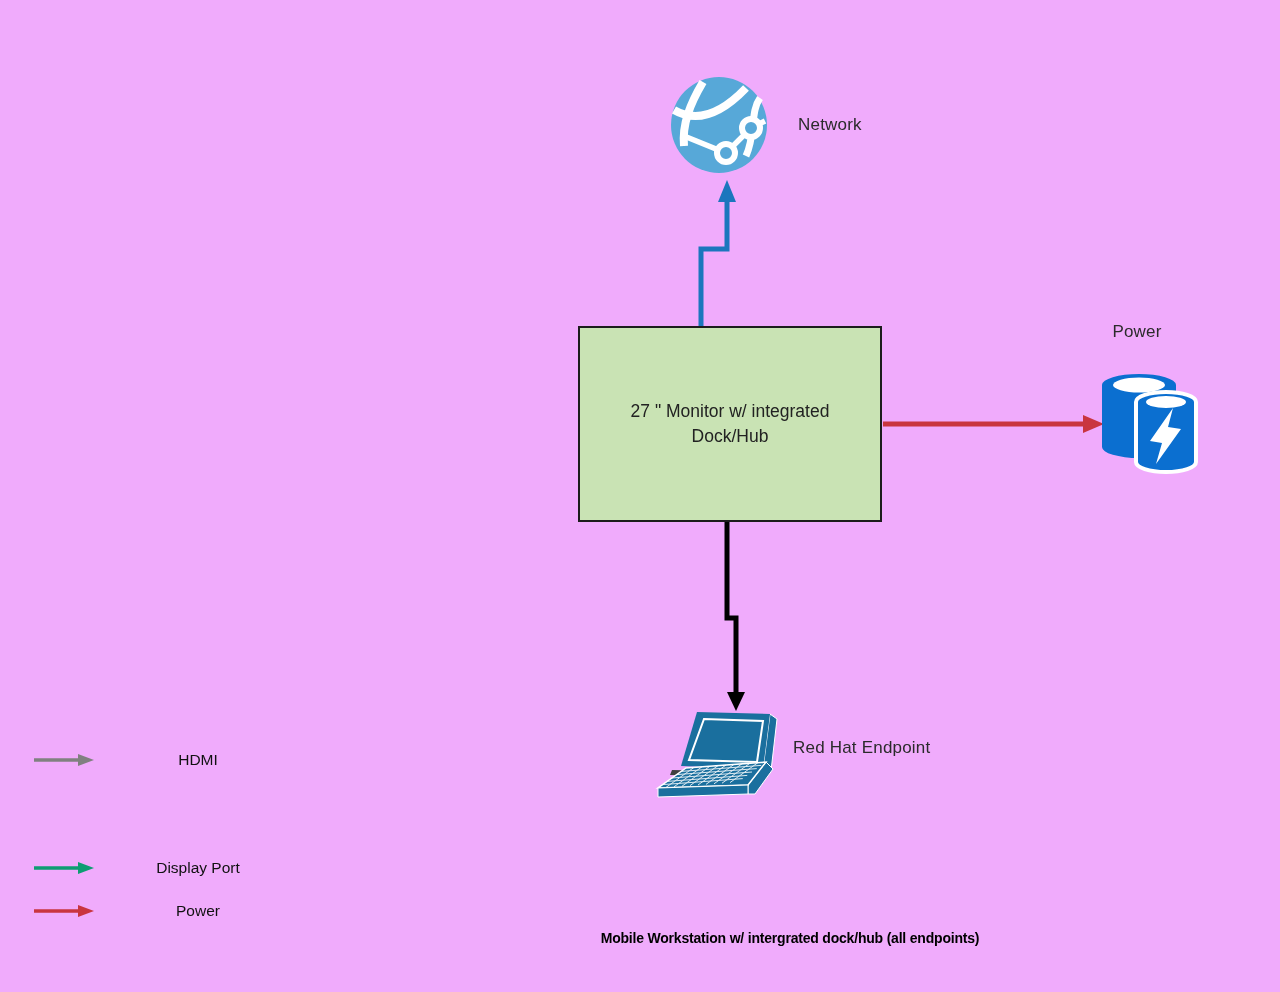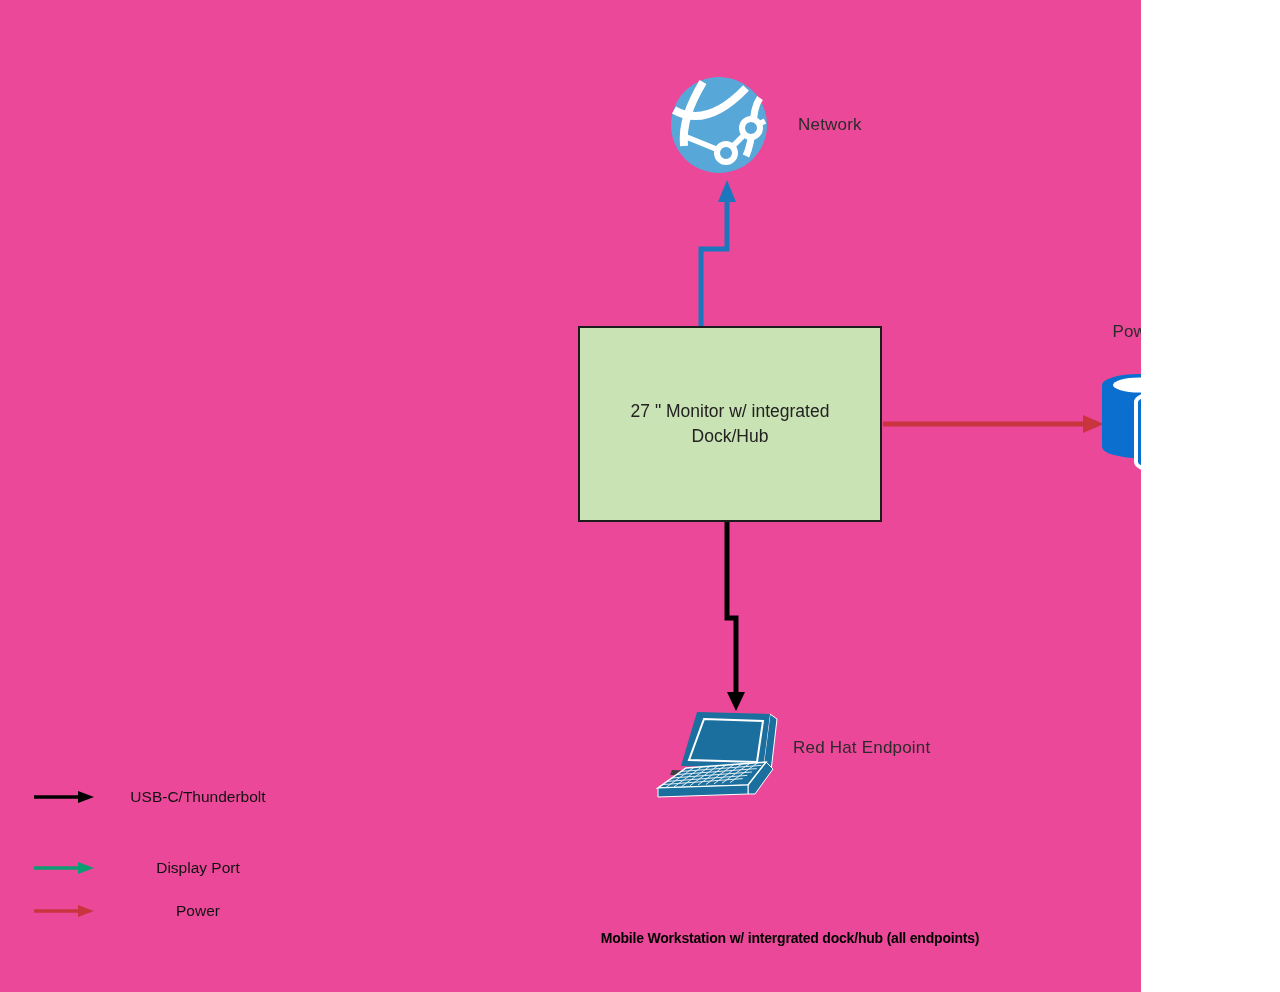--- a/index.html
+++ b/index.html
@@ -1,17 +1,17 @@
 <!DOCTYPE html>
 <html><head>
 <meta charset="utf-8">
 <style>
   html,body{margin:0;padding:0;background:#ffffff;}
   .canvas{
-    position:relative;width:1141px;height:992px;background:#ec4899;overflow:hidden;
+    position:relative;width:1280px;height:992px;background:#f0abfc;overflow:hidden;
     font-family:"Liberation Sans","DejaVu Sans",sans-serif;color:#222;text-decoration:underline;
   }
   .abs{position:absolute;}
   svg{display:block;}
   .connectors{position:absolute;left:0;top:0;width:1280px;height:992px;pointer-events:none;}
 
   .node-label{
     position:absolute;font-size:17px;color:#2b2b2b;letter-spacing:.2px;white-space:nowrap;
   }
 
@@ -113,28 +113,28 @@
         <path vector-effect="non-scaling-stroke" d="M0,0.67 L1,0.67"></path>
       <path vector-effect="non-scaling-stroke" d="M0,0.83 L1,0.83"></path>
     </g>
 
     <polygon points="10,86 100,83 100,92 10,95" fill="#1a6f9e" stroke="#ffffff" stroke-width="1"></polygon>
   </svg>
   <div class="node-label endpoint-label">Red Hat Endpoint</div>
 
   <div class="legend">
 
+    <div class="legend-row" style="top:749px">
+      <svg class="arrow" viewBox="0 0 62 14">
+        <line x1="1" y1="7" x2="45" y2="7" stroke-width="3.6" stroke="#808080"></line>
+        <polygon points="45,1 61,7 45,13" fill="#808080"></polygon>
+      </svg>
+      <span class="legend-label">HDMI</span>
+    </div>
 
-    <div class="legend-row" style="top:786px">
-      <svg class="arrow" viewBox="0 0 62 14">
-        <line x1="1" y1="7" x2="45" y2="7" stroke-width="3.6" stroke="#000000"></line>
-        <polygon points="45,1 61,7 45,13" fill="#000000"></polygon>
-      </svg>
-      <span class="legend-label">USB-C/Thunderbolt</span>
-    </div>
 
 
     <div class="legend-row" style="top:857px">
       <svg class="arrow" viewBox="0 0 62 14">
         <line x1="1" y1="7" x2="45" y2="7" stroke-width="3.6" stroke="#0d9d72"></line>
         <polygon points="45,1 61,7 45,13" fill="#0d9d72"></polygon>
       </svg>
       <span class="legend-label">Display Port</span>
     </div>
 

